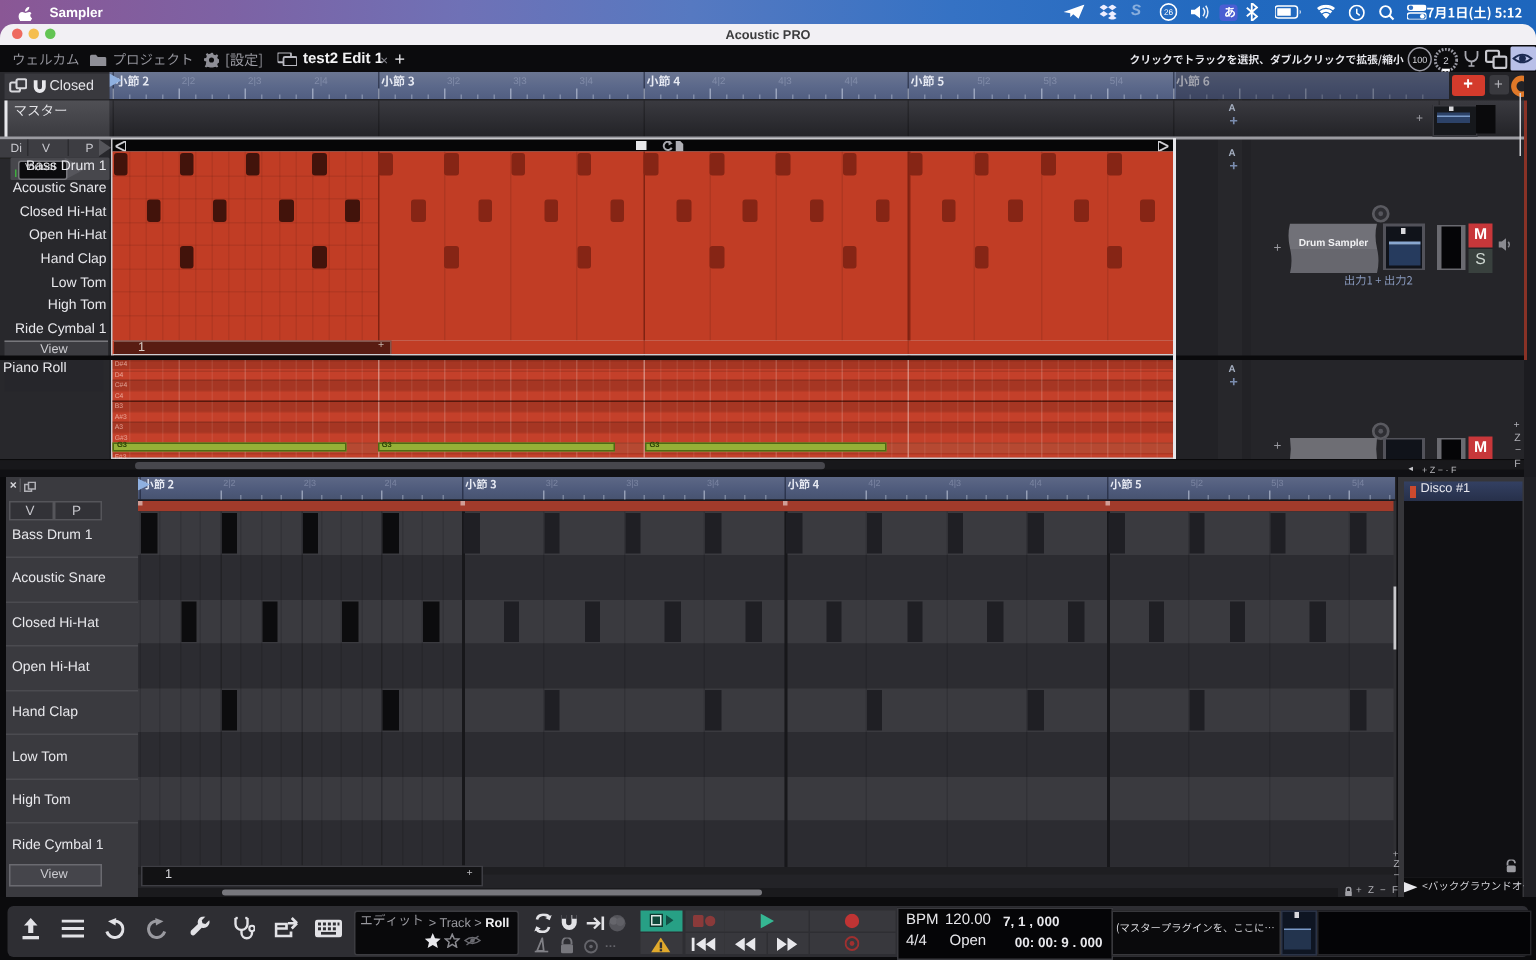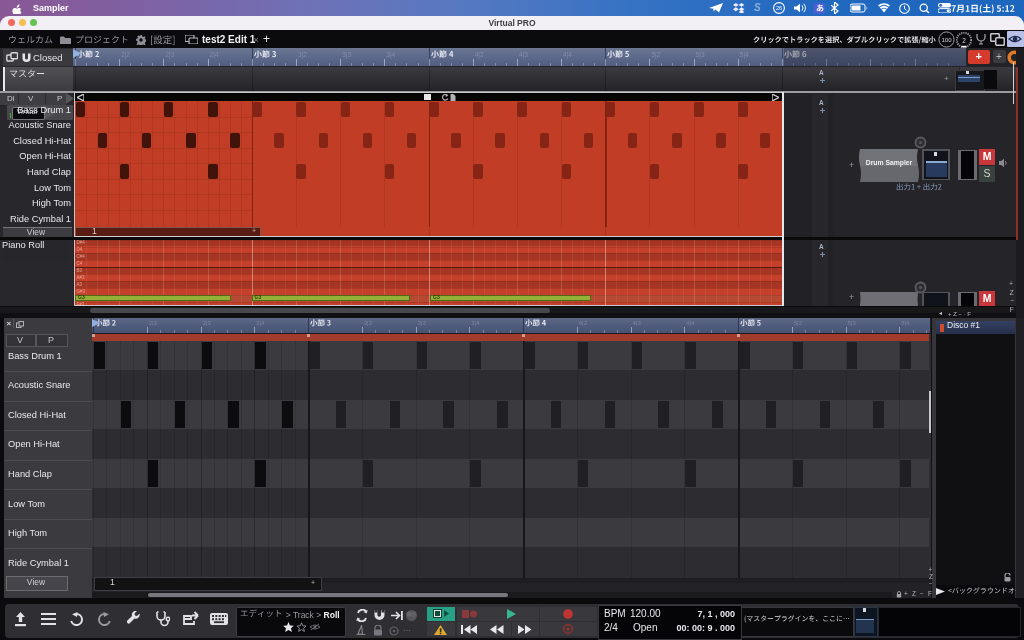--- a/index.html
+++ b/index.html
@@ -82,21 +82,21 @@
 <div class="a" style="left:951.1px;top:3.5px">
     <svg width="64" height="11" viewBox="0 0 64 11" style="display:block">
       <path d="M1.6 7.7H2.9C3.1 5.2 3.3 3.9 4.8 2V1.2H0.4V2.3H3.4C2.1 4 1.8 5.5 1.6 7.7Z M6.8 0.7V3.6C6.8 4.9 6.7 6.6 5.4 7.8C5.6 7.9 6 8.3 6.2 8.5C7 7.8 7.5 6.9 7.7 5.9H11.5V7.2C11.5 7.4 11.4 7.4 11.2 7.4C11 7.4 10.3 7.4 9.6 7.4C9.8 7.7 10 8.2 10.1 8.5C11 8.5 11.6 8.5 12 8.3C12.4 8.1 12.6 7.8 12.6 7.2V0.7ZM7.9 1.7H11.5V2.8H7.9ZM7.9 3.8H11.5V4.9H7.9C7.9 4.5 7.9 4.1 7.9 3.8Z M14.7 7.7H18.6V6.7H17.4V1.2H16.4C16 1.5 15.6 1.7 14.9 1.8V2.6H16.1V6.7H14.7Z M21.6 4.8H25.5V6.8H21.6ZM21.6 3.8V1.9H25.5V3.8ZM20.5 0.8V8.4H21.6V7.8H25.5V8.4H26.7V0.8Z M30.1 9.5 30.9 9.2C30.1 7.9 29.8 6.4 29.8 5C29.8 3.5 30.1 2 30.9 0.8L30.1 0.4C29.2 1.8 28.7 3.2 28.7 5C28.7 6.7 29.2 8.2 30.1 9.5Z M35.1 0.3V3H32.3V4H35.1V7.1H31.7V8.2H39.7V7.1H36.3V4H39.1V3H36.3V0.3Z M41.4 9.5C42.2 8.2 42.7 6.7 42.7 5C42.7 3.2 42.2 1.8 41.4 0.4L40.6 0.8C41.3 2 41.6 3.5 41.6 5C41.6 6.4 41.3 7.9 40.6 9.2Z M47.9 7.9C49.1 7.9 50.1 7 50.1 5.6C50.1 4.2 49.2 3.5 48.1 3.5C47.8 3.5 47.6 3.6 47.4 3.7L47.5 2.3H49.8V1.2H46.4L46.2 4.4L46.8 4.8C47.2 4.5 47.4 4.4 47.7 4.4C48.4 4.4 48.8 4.9 48.8 5.6C48.8 6.4 48.4 6.8 47.7 6.8C47.1 6.8 46.6 6.5 46.3 6.2L45.7 7C46.2 7.5 46.8 7.9 47.9 7.9Z M52.1 4.5C52.5 4.5 52.9 4.2 52.9 3.7C52.9 3.2 52.5 2.8 52.1 2.8C51.6 2.8 51.3 3.2 51.3 3.7C51.3 4.2 51.6 4.5 52.1 4.5ZM52.1 7.9C52.5 7.9 52.9 7.5 52.9 7C52.9 6.5 52.5 6.2 52.1 6.2C51.6 6.2 51.3 6.5 51.3 7C51.3 7.5 51.6 7.9 52.1 7.9Z M54.2 7.7H58.1V6.7H56.9V1.2H55.9C55.5 1.5 55.1 1.7 54.4 1.8V2.6H55.6V6.7H54.2Z M59.1 7.7H63.4V6.7H62C61.7 6.7 61.3 6.7 60.9 6.7C62.1 5.6 63.1 4.3 63.1 3.1C63.1 1.9 62.3 1.1 61.1 1.1C60.2 1.1 59.6 1.5 59 2.1L59.7 2.8C60 2.4 60.4 2.1 60.9 2.1C61.5 2.1 61.9 2.5 61.9 3.2C61.9 4.2 60.8 5.4 59.1 7Z" fill="#ffffff"></path>
     </svg>
   </div>
 <div class="a" style="left:0px;top:16px;width:1024px;height:14px;background:linear-gradient(90deg,#8a5795,#6f71b6 30%,#3572c4 62%,#1d66bd)"></div>
 <div class="a" style="left:0px;top:16px;width:1024px;height:14.5px;background:#f2f0f4;border-radius:9px 9px 0 0"></div>
 <div class="a" style="left:8px;top:19px;width:7px;height:7px;background:#ee6a5f;border-radius:50%"></div>
 <div class="a" style="left:19px;top:19px;width:7px;height:7px;background:#f5be4f;border-radius:50%"></div>
 <div class="a" style="left:30px;top:19px;width:7px;height:7px;background:#63c453;border-radius:50%"></div>
-<div class="a t" style="left:0px;top:19px;font-size:8.5px;color:#3c3c3e;font-weight:700;width:1024px;text-align:center">Virtual PRO</div>
+<div class="a t" style="left:0px;top:19px;font-size:8.5px;color:#3c3c3e;font-weight:700;width:1024px;text-align:center">Acoustic PRO</div>
 <div class="a" style="left:0px;top:30px;width:1024px;height:18px;background:#0b0b0d"></div>
 <div class="a" style="left:8px;top:34.5px;">
     <svg width="46" height="11" viewBox="0 0 46 11" style="display:block">
       <path d="M7.9 2.5 7.5 2.2C7.3 2.2 7.2 2.2 6.8 2.2H4.8V1.4C4.8 1.2 4.8 1 4.9 0.7H4C4 1 4 1.2 4 1.4V2.2H2.1C1.7 2.2 1.5 2.2 1.2 2.2C1.3 2.4 1.3 2.7 1.3 2.9C1.3 3.2 1.3 4.2 1.3 4.5C1.3 4.6 1.2 4.9 1.2 5H2C2 4.9 2 4.7 2 4.5C2 4.2 2 3.3 2 2.9H7C6.9 3.7 6.6 4.8 6.1 5.5C5.6 6.4 4.6 7 3.7 7.3C3.4 7.4 3.1 7.5 2.8 7.6L3.4 8.3C5 7.8 6.2 6.9 6.9 5.7C7.4 4.8 7.7 3.7 7.8 3C7.8 2.8 7.9 2.6 7.9 2.5Z M10.4 7.2V8C10.6 8 10.8 8 11 8H16C16.2 8 16.4 8 16.6 8V7.2C16.4 7.3 16.2 7.3 16 7.3H13.8V4H15.6C15.8 4 16 4 16.2 4V3.3C16 3.3 15.8 3.3 15.6 3.3H11.5C11.3 3.3 11 3.3 10.8 3.3V4C11 4 11.3 4 11.5 4H13.1V7.3H11C10.8 7.3 10.6 7.3 10.4 7.2Z M22.7 7.7 23.2 8.1C23.3 8.1 23.4 8 23.5 7.9C24.5 7.4 25.8 6.5 26.6 5.4L26.1 4.8C25.5 5.8 24.3 6.7 23.5 7C23.5 6.8 23.5 2.4 23.5 1.8C23.5 1.5 23.5 1.2 23.6 1.2H22.7C22.7 1.2 22.8 1.5 22.8 1.8C22.8 2.4 22.8 6.8 22.8 7.2C22.8 7.4 22.8 7.6 22.7 7.7ZM18.6 7.7 19.3 8.1C20 7.5 20.6 6.6 20.9 5.7C21.1 4.8 21.1 2.8 21.1 1.8C21.1 1.6 21.2 1.3 21.2 1.2H20.4C20.4 1.4 20.4 1.6 20.4 1.9C20.4 2.9 20.4 4.7 20.2 5.5C19.9 6.3 19.4 7.1 18.6 7.7Z M34.7 2.7 34.2 2.5C34 2.5 33.9 2.5 33.6 2.5H31.5C31.5 2.2 31.5 1.9 31.5 1.6C31.5 1.4 31.5 1 31.6 0.8H30.7C30.8 1.1 30.8 1.4 30.8 1.6C30.8 1.9 30.8 2.2 30.8 2.5H29.2C28.8 2.5 28.5 2.5 28.1 2.4V3.2C28.5 3.2 28.8 3.2 29.2 3.2H30.7C30.4 5 29.8 6.2 28.9 7C28.6 7.2 28.3 7.5 28 7.6L28.6 8.2C30.1 7.1 31.1 5.8 31.4 3.2H33.9C33.9 4.1 33.8 6.4 33.5 7C33.4 7.3 33.2 7.3 32.9 7.3C32.6 7.3 32.1 7.3 31.6 7.2L31.7 8C32.2 8 32.7 8 33.1 8C33.6 8 33.9 7.9 34.1 7.5C34.5 6.6 34.6 4 34.6 3.2C34.6 3 34.7 2.9 34.7 2.7Z M37.5 6.9C37.2 6.9 36.9 6.9 36.7 6.9L36.8 7.8C37.1 7.7 37.3 7.7 37.5 7.7C38.8 7.6 41.8 7.2 43.2 7C43.4 7.5 43.5 7.9 43.6 8.2L44.4 7.9C44 7 43 5.1 42.4 4.2L41.7 4.5C42.1 5 42.5 5.7 42.8 6.4C41.8 6.5 40.1 6.7 38.8 6.8C39.2 5.7 40.1 2.9 40.4 2C40.5 1.7 40.6 1.4 40.7 1.2L39.8 1C39.8 1.3 39.7 1.5 39.6 1.9C39.4 2.8 38.5 5.7 38 6.9Z" fill="#95959d"></path>
     </svg>
   </div>
 <div class="a" style="left:60px;top:35.5px;">
     <svg width="11" height="8.5" viewBox="0 0 11 8.5" style="display:block">
       <path d="M0 1.5 Q0 .5 1 .5 H4 L5.2 2 H10 Q11 2 11 3 V7.5 Q11 8.5 10 8.5 H1 Q0 8.5 0 7.5Z" fill="#8e8e96"></path>
     </svg>
@@ -1109,23 +1109,23 @@
   </div>
 <div class="a" style="left:563px;top:624px;">
     <svg width="10" height="10" viewBox="0 0 10 10" style="display:block">
       <circle cx="5" cy="5" r="4.3" fill="none" stroke="#a03030" stroke-width="1.3"></circle>
       <circle cx="5" cy="5" r="1.6" fill="#a03030"></circle>
     </svg>
   </div>
 <div class="a" style="left:598px;top:604.5px;width:142px;height:33px;background:#050507;border:1px solid #3a3a3f"></div>
 <div class="a t" style="left:604px;top:608px;font-size:10px;color:#e8e8ec;font-weight:400;">BPM</div>
 <div class="a t" style="left:630px;top:608px;font-size:10px;color:#e8e8ec;font-weight:400;">120.00</div>
-<div class="a t" style="left:604px;top:622px;font-size:10px;color:#e8e8ec;font-weight:400;">2/4</div>
+<div class="a t" style="left:604px;top:622px;font-size:10px;color:#e8e8ec;font-weight:400;">4/4</div>
 <div class="a t" style="left:633px;top:622px;font-size:10px;color:#e8e8ec;font-weight:400;">Open</div>
-<div class="a t" style="left:640px;top:609px;font-size:9px;color:#e8e8ec;font-weight:700;width:95px;text-align:right">7,  1  ,  000</div>
+<div class="a t" style="left:640px;top:609px;font-size:9px;color:#e8e8ec;font-weight:700;width:95px;text-align:center">7,  1  ,  000</div>
 <div class="a t" style="left:640px;top:622.5px;font-size:9px;color:#e8e8ec;font-weight:700;width:95px;text-align:right">00: 00: 9 . 000</div>
 <div class="a" style="left:741px;top:606.5px;width:111px;height:28px;background:#0a0a0c;border:1px solid #38383c"></div>
 <div class="a" style="left:744px;top:614.5px;">
     <svg width="106" height="9" viewBox="0 0 106 9" style="display:block">
       <path d="M1.6 7.4 2 7.3C1.4 6.3 1.2 5.1 1.2 3.9C1.2 2.8 1.4 1.6 2 0.6L1.6 0.4C1 1.5 0.6 2.6 0.6 3.9C0.6 5.3 1 6.4 1.6 7.4Z M5.5 5C5.9 5.4 6.5 6 6.7 6.4L7.2 6C7 5.6 6.5 5.1 6.1 4.7C7.2 3.8 8.1 2.7 8.6 1.9C8.6 1.8 8.7 1.8 8.7 1.7L8.3 1.3C8.2 1.4 8.1 1.4 7.9 1.4C7.2 1.4 4.1 1.4 3.7 1.4C3.5 1.4 3.2 1.4 3 1.3V2C3.2 2 3.5 1.9 3.7 1.9C4.1 1.9 7.2 1.9 7.8 1.9C7.5 2.5 6.7 3.6 5.7 4.3C5.2 3.9 4.6 3.4 4.4 3.3L3.9 3.6C4.3 3.9 5.1 4.6 5.5 5Z M14.8 1.5 14.4 1.2C14.3 1.2 14.1 1.2 13.9 1.2C13.6 1.2 11.5 1.2 11.2 1.2C11 1.2 10.6 1.2 10.5 1.2V1.8C10.6 1.8 11 1.8 11.2 1.8C11.5 1.8 13.7 1.8 13.9 1.8C13.7 2.4 13.2 3.2 12.8 3.7C12.1 4.5 11 5.3 9.9 5.8L10.4 6.2C11.4 5.8 12.3 5 13.1 4.2C13.8 4.8 14.5 5.6 15 6.3L15.4 5.8C15 5.3 14.1 4.4 13.4 3.8C13.9 3.2 14.3 2.4 14.6 1.8C14.6 1.7 14.7 1.5 14.8 1.5Z M19.8 0.7 19.2 0.5C19.2 0.6 19.1 0.9 19 1C18.7 1.6 18 2.7 16.8 3.4L17.2 3.8C18 3.2 18.6 2.6 19.1 1.9H21.4C21.3 2.5 20.9 3.2 20.5 3.8C20 3.5 19.5 3.2 19 2.9L18.6 3.3C19.1 3.6 19.6 3.9 20.1 4.3C19.5 5 18.6 5.6 17.4 5.9L17.9 6.4C19.1 5.9 19.9 5.3 20.5 4.6C20.8 4.9 21.1 5.1 21.3 5.3L21.7 4.8C21.5 4.6 21.2 4.4 20.9 4.2C21.4 3.5 21.8 2.7 22 2C22 1.9 22.1 1.7 22.2 1.6L21.7 1.4C21.6 1.4 21.4 1.4 21.2 1.4H19.4L19.5 1.2C19.6 1.1 19.7 0.8 19.8 0.7Z M23.7 3.1V3.8C23.9 3.7 24.3 3.7 24.7 3.7C25.2 3.7 28 3.7 28.5 3.7C28.8 3.7 29.1 3.8 29.2 3.8V3.1C29.1 3.1 28.8 3.1 28.5 3.1C28 3.1 25.2 3.1 24.7 3.1C24.3 3.1 23.9 3.1 23.7 3.1Z M35.5 1.1C35.5 0.9 35.7 0.7 35.9 0.7C36.2 0.7 36.4 0.9 36.4 1.1C36.4 1.4 36.2 1.6 35.9 1.6C35.7 1.6 35.5 1.4 35.5 1.1ZM35.2 1.1C35.2 1.2 35.2 1.3 35.2 1.3L35 1.3C34.7 1.3 31.9 1.3 31.5 1.3C31.3 1.3 31 1.3 30.8 1.3V1.9C31 1.9 31.2 1.9 31.5 1.9C31.9 1.9 34.6 1.9 35 1.9C35 2.6 34.6 3.5 34.1 4.1C33.6 4.9 32.8 5.5 31.5 5.8L31.9 6.3C33.2 5.9 34 5.3 34.6 4.5C35.2 3.8 35.5 2.6 35.7 1.9L35.7 1.8C35.8 1.9 35.9 1.9 35.9 1.9C36.4 1.9 36.7 1.5 36.7 1.1C36.7 0.7 36.4 0.3 35.9 0.3C35.5 0.3 35.2 0.7 35.2 1.1Z M38.4 0.9V1.5C38.6 1.5 38.8 1.5 39 1.5C39.4 1.5 41.4 1.5 41.8 1.5C42 1.5 42.2 1.5 42.4 1.5V0.9C42.2 1 42 1 41.8 1C41.4 1 39.4 1 39 1C38.8 1 38.6 1 38.4 0.9ZM42.9 2.8 42.5 2.5C42.4 2.5 42.3 2.6 42.1 2.6C41.8 2.6 38.8 2.6 38.5 2.6C38.3 2.6 38.1 2.5 37.8 2.5V3.1C38.1 3.1 38.3 3.1 38.5 3.1C38.9 3.1 41.8 3.1 42.1 3.1C42 3.6 41.7 4.2 41.3 4.6C40.7 5.2 39.9 5.7 38.9 5.9L39.3 6.4C40.2 6.1 41.1 5.7 41.8 4.9C42.3 4.4 42.6 3.6 42.8 3C42.8 2.9 42.9 2.8 42.9 2.8Z M49 0.6 48.6 0.7C48.8 1 49.1 1.4 49.2 1.7L49.6 1.5C49.4 1.2 49.2 0.8 49 0.6ZM49.8 0.3 49.4 0.4C49.6 0.7 49.8 1.1 50 1.4L50.3 1.2C50.2 1 49.9 0.5 49.8 0.3ZM47.2 0.9 46.5 0.7C46.5 0.8 46.4 1.1 46.3 1.2C46 1.8 45.3 2.8 44.1 3.6L44.6 3.9C45.4 3.4 45.9 2.8 46.4 2.2H48.7C48.6 2.8 48.1 3.7 47.6 4.4C47 5.1 46.1 5.7 44.8 6.1L45.3 6.5C46.6 6.1 47.5 5.4 48.1 4.7C48.7 3.9 49.1 3 49.3 2.3C49.3 2.2 49.4 2 49.5 1.9L49 1.6C48.9 1.7 48.7 1.7 48.6 1.7H46.7L46.9 1.4C46.9 1.3 47 1.1 47.2 0.9Z M51.2 3.6 51.5 4.1C52.5 3.8 53.4 3.4 54.1 3V5.5C54.1 5.8 54.1 6.2 54.1 6.3H54.8C54.7 6.1 54.7 5.8 54.7 5.5V2.6C55.4 2.2 56.1 1.6 56.6 1.1L56.1 0.7C55.6 1.2 55 1.8 54.2 2.3C53.5 2.8 52.4 3.3 51.2 3.6Z M59.1 1 58.7 1.4C59.2 1.8 60.1 2.5 60.4 2.9L60.9 2.4C60.5 2.1 59.6 1.3 59.1 1ZM58.5 5.6 58.9 6.2C60 6 60.9 5.6 61.6 5.1C62.6 4.5 63.4 3.5 63.9 2.7L63.6 2.1C63.2 2.9 62.3 4 61.3 4.6C60.6 5 59.7 5.5 58.5 5.6Z M70.5 3 70.3 2.5C70.1 2.6 69.9 2.7 69.7 2.8C69.4 2.9 68.9 3.1 68.5 3.3C68.4 2.9 68 2.7 67.6 2.7C67.3 2.7 66.9 2.8 66.6 3C66.8 2.7 67.1 2.3 67.2 1.9C68 1.9 68.8 1.8 69.5 1.7L69.5 1.2C68.9 1.3 68.1 1.4 67.4 1.4C67.5 1.1 67.6 0.8 67.6 0.6L67 0.6C67 0.8 67 1.1 66.9 1.4L66.4 1.4C66.1 1.4 65.6 1.4 65.2 1.4V1.9C65.6 1.9 66.1 1.9 66.4 1.9H66.7C66.4 2.5 66 3.2 65.1 4L65.6 4.4C65.8 4.1 66 3.8 66.2 3.7C66.5 3.4 66.9 3.2 67.4 3.2C67.7 3.2 67.9 3.3 68 3.6C67.2 4 66.4 4.5 66.4 5.3C66.4 6.2 67.2 6.4 68.2 6.4C68.8 6.4 69.5 6.3 70 6.3L70.1 5.7C69.4 5.8 68.7 5.9 68.2 5.9C67.5 5.9 66.9 5.8 66.9 5.3C66.9 4.8 67.4 4.4 68 4.1C68 4.5 68 4.9 68 5.2H68.5L68.5 3.8C69 3.6 69.5 3.4 69.9 3.2C70.1 3.2 70.3 3.1 70.5 3Z M73.2 6.5 73.7 6.1C73.3 5.6 72.6 4.9 72.1 4.5L71.7 4.9C72.2 5.3 72.8 5.9 73.2 6.5Z M79.9 1.2V1.8C80.4 1.8 81 1.9 81.7 1.9C82.3 1.9 83.1 1.8 83.5 1.8V1.2C83 1.3 82.3 1.3 81.7 1.3C81 1.3 80.4 1.3 79.9 1.2ZM80.1 4 79.6 4C79.5 4.2 79.4 4.6 79.4 4.9C79.4 5.8 80.2 6.2 81.6 6.2C82.6 6.2 83.5 6.1 84 6L84 5.4C83.5 5.6 82.6 5.7 81.6 5.7C80.5 5.7 80 5.3 80 4.8C80 4.5 80 4.3 80.1 4Z M86.8 1.2V1.8C87.3 1.8 87.9 1.9 88.6 1.9C89.2 1.9 90 1.8 90.4 1.8V1.2C89.9 1.3 89.2 1.3 88.6 1.3C87.9 1.3 87.3 1.3 86.8 1.2ZM87 4 86.5 4C86.4 4.2 86.3 4.6 86.3 4.9C86.3 5.8 87.1 6.2 88.5 6.2C89.5 6.2 90.4 6.1 90.9 6L90.9 5.4C90.4 5.6 89.5 5.7 88.5 5.7C87.4 5.7 86.9 5.3 86.9 4.8C86.9 4.5 86.9 4.3 87 4Z M95.2 1.4V2C95.9 2 97.3 2 98 2V1.4C97.3 1.5 95.9 1.5 95.2 1.4ZM95.4 4.2 95 4.2C94.9 4.5 94.8 4.8 94.8 5C94.8 5.6 95.4 6 96.5 6C97.2 6 97.8 6 98.2 5.9L98.2 5.3C97.7 5.4 97.1 5.5 96.5 5.5C95.6 5.5 95.3 5.2 95.3 4.9C95.3 4.7 95.4 4.5 95.4 4.2ZM93.9 0.9 93.2 0.8C93.2 1 93.2 1.2 93.2 1.3C93.1 1.9 92.9 3.1 92.9 4.1C92.9 5 93 5.8 93.1 6.3L93.6 6.3C93.6 6.2 93.6 6.1 93.6 6C93.6 5.9 93.6 5.8 93.7 5.7C93.7 5.4 94 4.7 94.1 4.2L93.9 3.9C93.7 4.2 93.6 4.6 93.5 5C93.4 4.6 93.4 4.3 93.4 4C93.4 3.2 93.6 2 93.7 1.3C93.8 1.2 93.8 1 93.9 0.9Z M100.1 3C99.8 3 99.6 3.2 99.6 3.4C99.6 3.7 99.8 3.9 100.1 3.9C100.3 3.9 100.5 3.7 100.5 3.4C100.5 3.2 100.3 3 100.1 3ZM102.4 3C102.1 3 101.9 3.2 101.9 3.4C101.9 3.7 102.1 3.9 102.4 3.9C102.6 3.9 102.8 3.7 102.8 3.4C102.8 3.2 102.6 3 102.4 3ZM104.7 3C104.4 3 104.2 3.2 104.2 3.4C104.2 3.7 104.4 3.9 104.7 3.9C104.9 3.9 105.1 3.7 105.1 3.4C105.1 3.2 104.9 3 104.7 3Z" fill="#e2e2e6"></path>
     </svg>
   </div>
 <div class="a" style="left:854px;top:606.5px;width:22px;height:28px;background:#0e1522;border:1px solid #2a3346"></div>
 <div class="a" style="left:856px;top:620px;width:18px;height:13px;background:#23344e"></div>
 <div class="a" style="left:856px;top:618.5px;width:18px;height:1.5px;background:#7a9ac8"></div>

